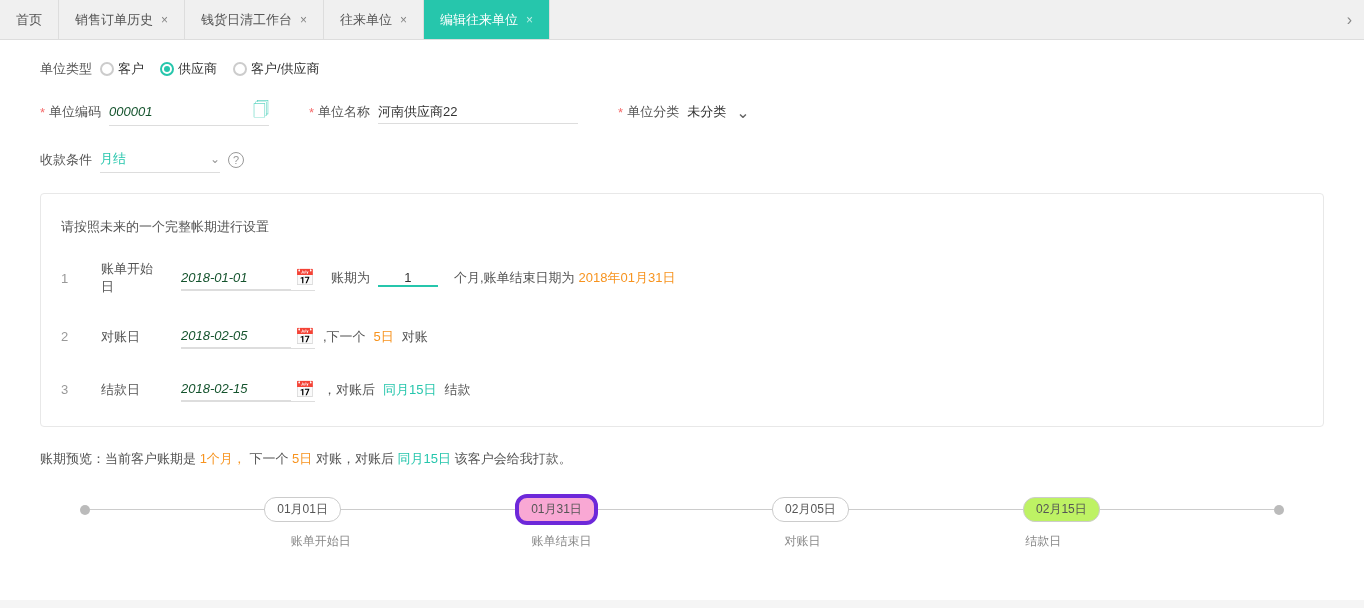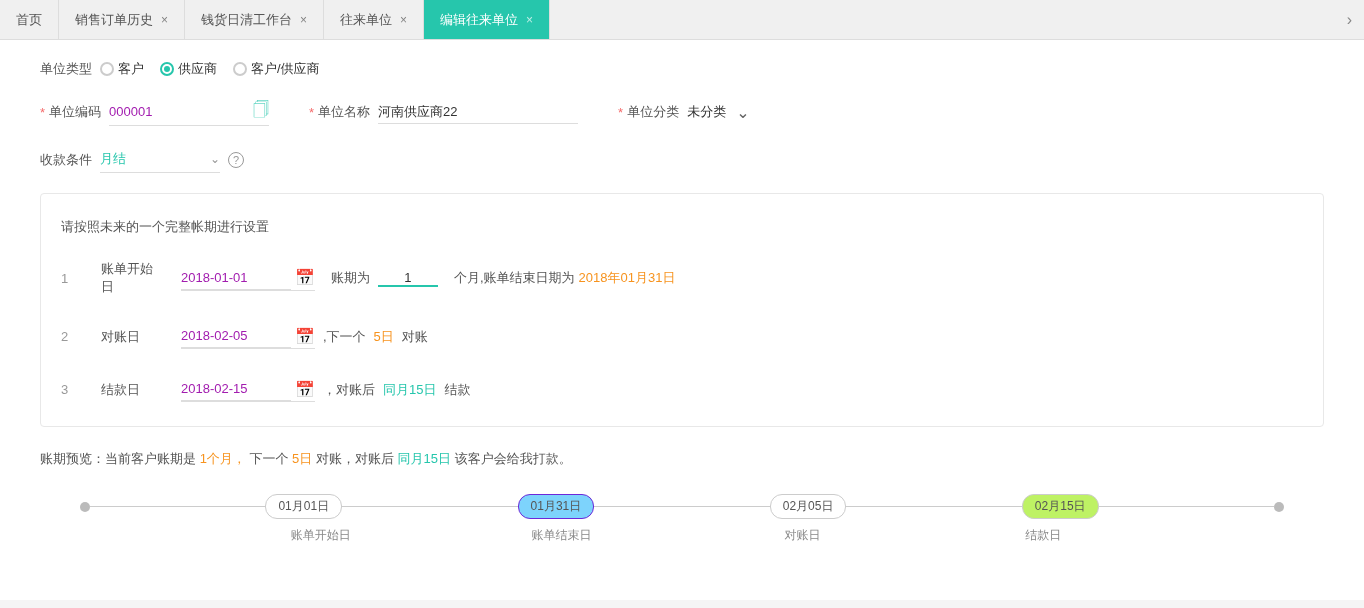--- a/index.html
+++ b/index.html
@@ -123,24 +123,25 @@
     }
     .input-with-icon {
       display: flex;
       align-items: center;
       border-bottom: 1px solid #ddd;
     }
     .input-with-icon input {
       border: none;
       outline: none;
       font-size: 13px;
-      color: #a21caf;
+      color: #14532d;
       background: transparent;
       padding: 4px 0;
       width: 140px;
+      font-style: italic;
     }
     .calendar-icon {
       color: #26c6ac;
       font-size: 16px;
       margin-left: 4px;
       cursor: pointer;
     }
 
     
     .select-wrapper {
@@ -378,21 +379,21 @@
 
       <div style="flex:1;height:1px;background:#ccc;"></div>
 
       <div style="display:flex;flex-direction:column;align-items:center;">
         <div style="border:1px solid #ccc;border-radius:12px;padding:3px 12px;font-size:12px;color:#555;background:#fff;">01月01日</div>
       </div>
 
       <div style="flex:1;height:1px;background:#ccc;"></div>
 
       <div style="display:flex;flex-direction:column;align-items:center;">
-        <div style="border:1px solid #6d28d9;border-radius:12px;padding:3px 12px;font-size:12px;color:#555;background:#7dd3fc;">01月31日</div>
+        <div style="border:4px solid #6d28d9;border-radius:12px;padding:3px 12px;font-size:12px;color:#555;background:#f9a8d4;">01月31日</div>
       </div>
 
       <div style="flex:1;height:1px;background:#ccc;"></div>
 
       <div style="display:flex;flex-direction:column;align-items:center;">
         <div style="border:1px solid #ccc;border-radius:12px;padding:3px 12px;font-size:12px;color:#555;background:#fff;">02月05日</div>
       </div>
 
       <div style="flex:1;height:1px;background:#ccc;"></div>
 

